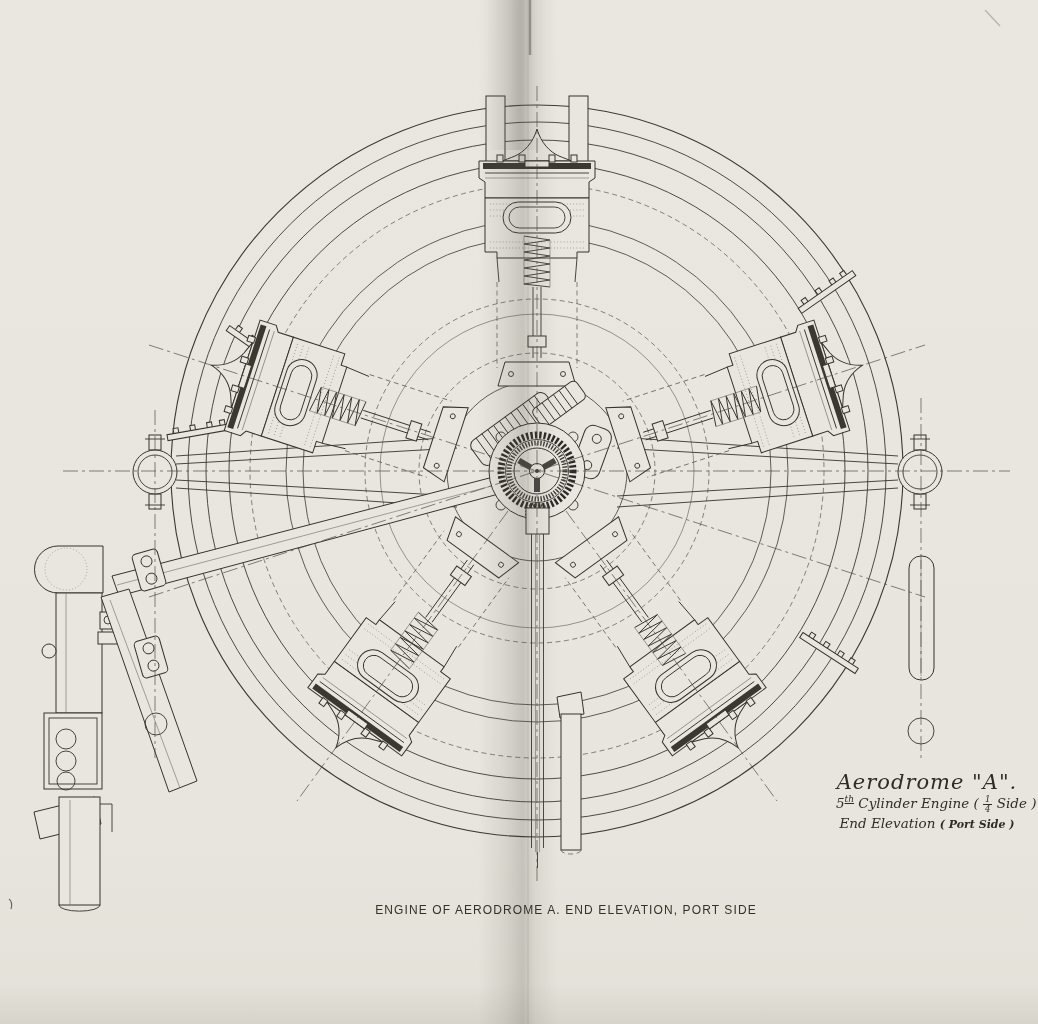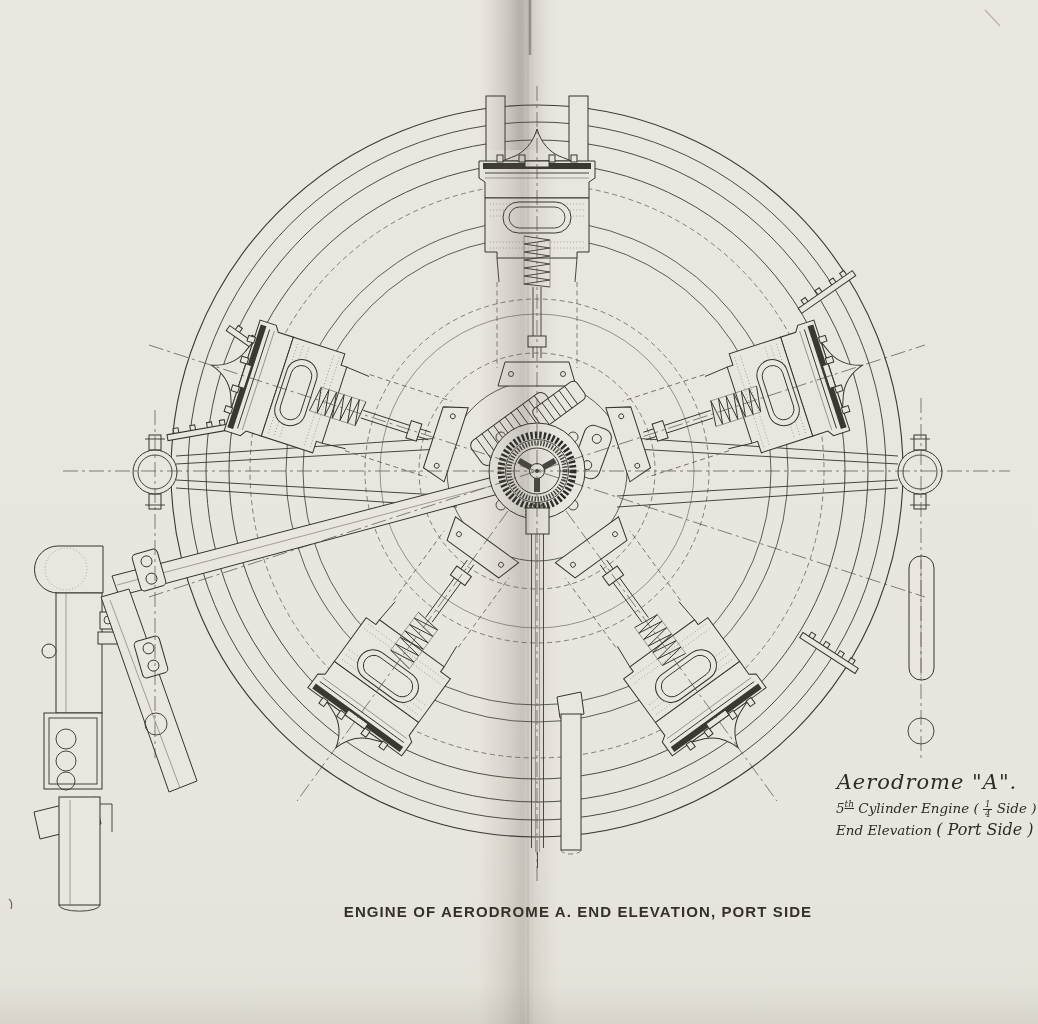--- a/index.html
+++ b/index.html
@@ -12,34 +12,34 @@
   
   .fp{fill:var(--paper);stroke:var(--ink);stroke-width:1;}
   .ln{fill:none;stroke:var(--ink);stroke-width:.9;}
   .lt{fill:none;stroke:#6e6a62;stroke-width:.6;}
   .dk{fill:#3a382f;stroke:none;}
   .ht{fill:none;stroke:#8a867c;stroke-width:.7;stroke-dasharray:1 2.2;}
   .dash{fill:none;stroke:#55524a;stroke-width:.7;stroke-dasharray:5 3.5;}
   .cl{fill:none;stroke:#4a473f;stroke-width:.8;stroke-dasharray:15 4 3 4;opacity:.85;}
   .ring{fill:none;stroke:#3b3931;}
   
-  .caption{position:absolute;top:903px;left:578px;transform:translateX(-50%);
-    font-family:"Liberation Sans",sans-serif;font-size:15px;font-weight:bold;
+  .caption{position:absolute;top:903px;left:566px;transform:translateX(-50%);
+    font-family:"Liberation Sans",sans-serif;font-size:12px;font-weight:normal;
     letter-spacing:1.1px;color:#343129;white-space:nowrap;}
   .annot{position:absolute;left:836px;top:770px;width:182px;text-align:center;
     color:#2e2c26;font-style:italic;}
   .annot .l1{font-size:21px;letter-spacing:1px;}
-  .annot .l2{font-size:13.5px;margin-top:5px;white-space:nowrap;}
+  .annot .l2{font-size:13.5px;white-space:nowrap;}
   .annot .l3{font-size:13.5px;margin-top:2px;white-space:nowrap;}
   .annot sup{font-size:9px;text-decoration:underline;}
   .frac{display:inline-block;vertical-align:middle;font-size:8.5px;line-height:1;
     text-align:center;font-style:italic;}
   .frac .n{display:block;border-bottom:1px solid #2e2c26;padding:0 2px;}
   .frac .d{display:block;padding:0 2px;}
-  .l3 .small{font-size:16px;font-weight:normal;text-align:center;}
+  .l3 .small{font-size:11px;font-weight:bold;text-align:center;}
 </style>
 </head>
 <body>
 
 <div class="page">
 
 <svg width="1038" height="1024" viewBox="0 0 1038 1024">
   <defs>
     <linearGradient id="foldG" x1="0" y1="0" x2="1" y2="0">
       <stop offset="0" stop-color="#6b6557" stop-opacity="0"></stop>

